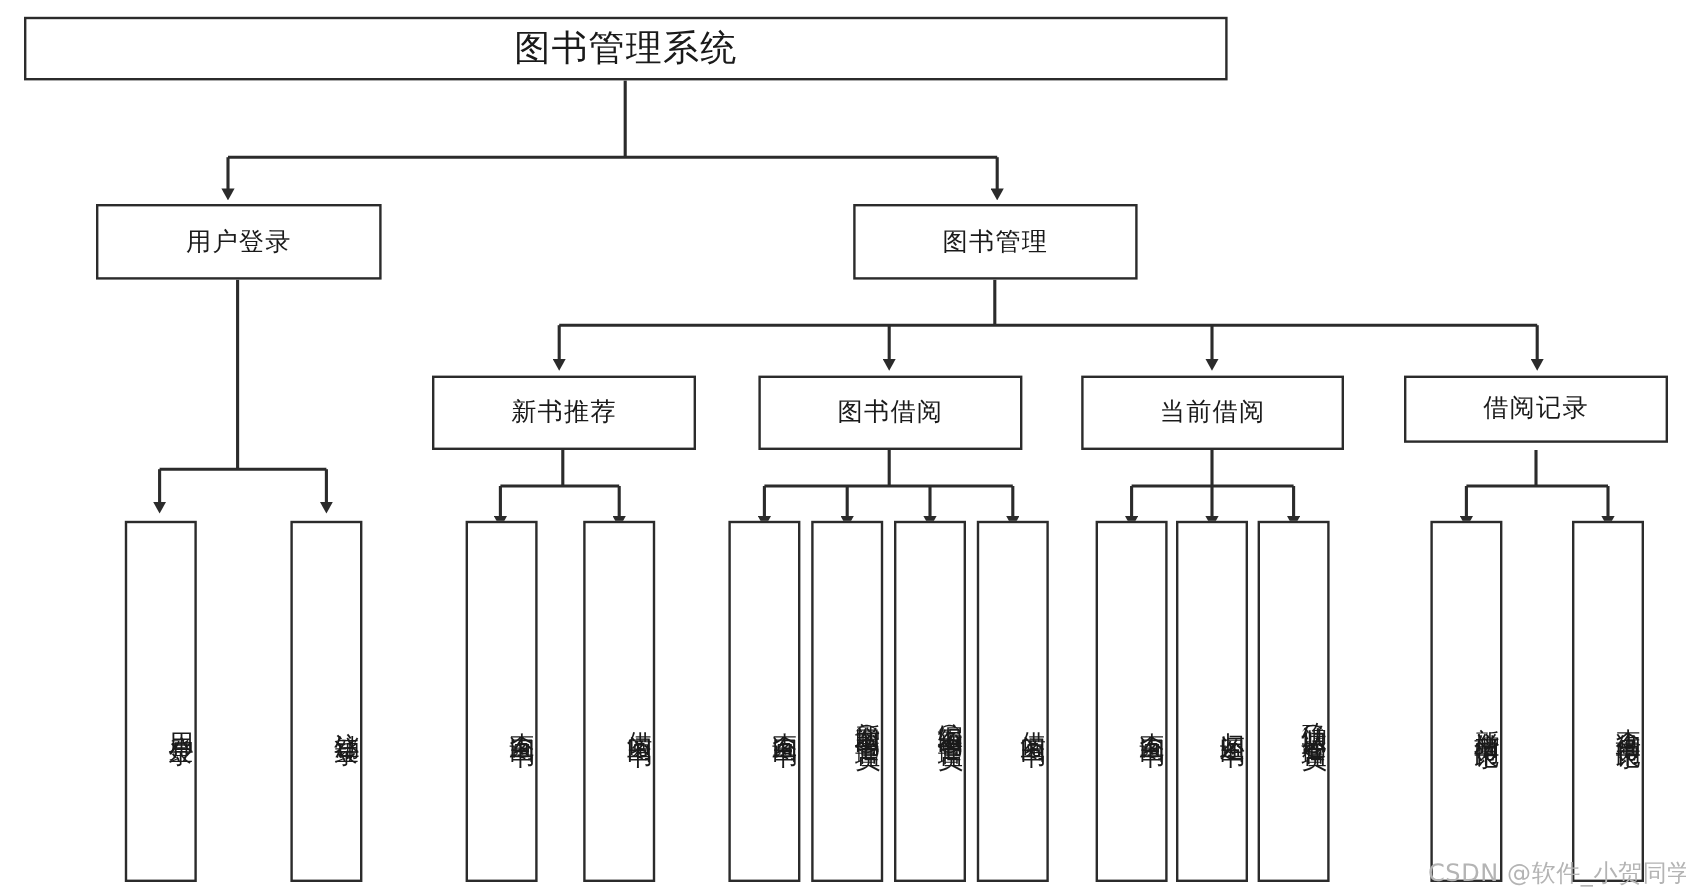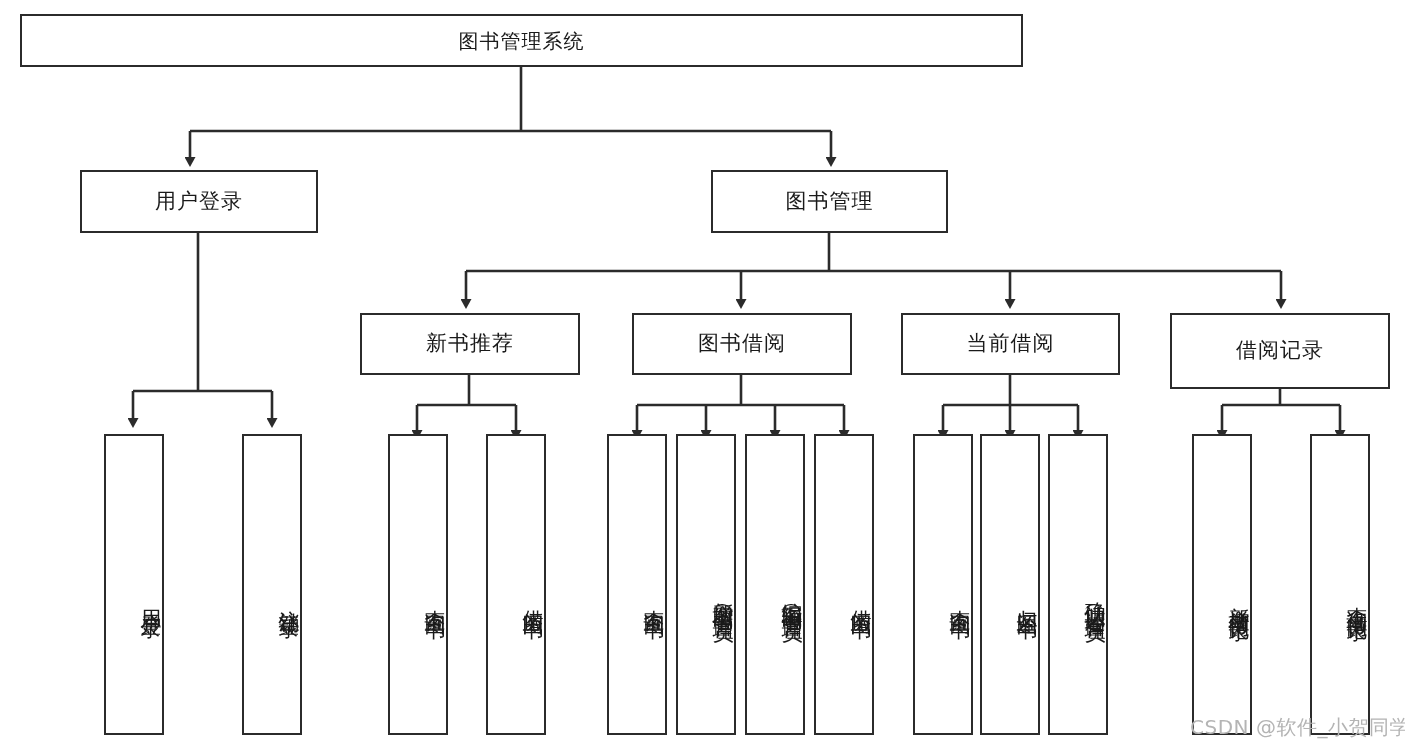--- a/index.html
+++ b/index.html
@@ -35,21 +35,21 @@
     justify-content: center;
     color: #1a1a1a;
     text-align: center;
   }
   .node.horiz {
     font-size: 21px;
     letter-spacing: 1px;
     line-height: 1.2;
   }
   .node.root {
-    font-size: 20px;
+    font-size: 30px;
   }
   .node.vert {
     writing-mode: vertical-rl;
     text-orientation: upright;
     align-items: flex-start;
     justify-content: center;
     padding-top: 28px;
     font-size: 21px;
     line-height: 1.05;
     letter-spacing: 3px;
@@ -124,21 +124,21 @@
   </svg>
 
   <div class="node horiz root" style="left:20px; top:14px; width:1003px; height:53px;">图书管理系统</div>
 
   <div class="node horiz" style="left:80px; top:170px; width:238px; height:63px;">用户登录</div>
   <div class="node horiz" style="left:360px; top:313px; width:220px; height:62px;">新书推荐</div>
 
   <div class="node horiz" style="left:711px; top:170px; width:237px; height:63px;">图书管理</div>
   <div class="node horiz" style="left:901px; top:313px; width:219px; height:62px;">当前借阅</div>
   <div class="node horiz" style="left:632px; top:313px; width:220px; height:62px;">图书借阅</div>
-  <div class="node horiz" style="left:1170px; top:313px; width:220px; height:76px;">借阅记录</div>
+  <div class="node horiz" style="left:1170px; top:313px; width:220px; height:56px;">借阅记录</div>
 
   <div class="node vert" style="left:104px; top:434px; width:60px; height:301px;">
     <span class="vtext">用户登录</span>
   </div>
   <div class="node vert" style="left:242px; top:434px; width:60px; height:301px;">
     <span class="vtext">注销登录</span>
   </div>
 
   <div class="node vert" style="left:388px; top:434px; width:60px; height:301px;">
     <span class="vtext">查询图书</span>

